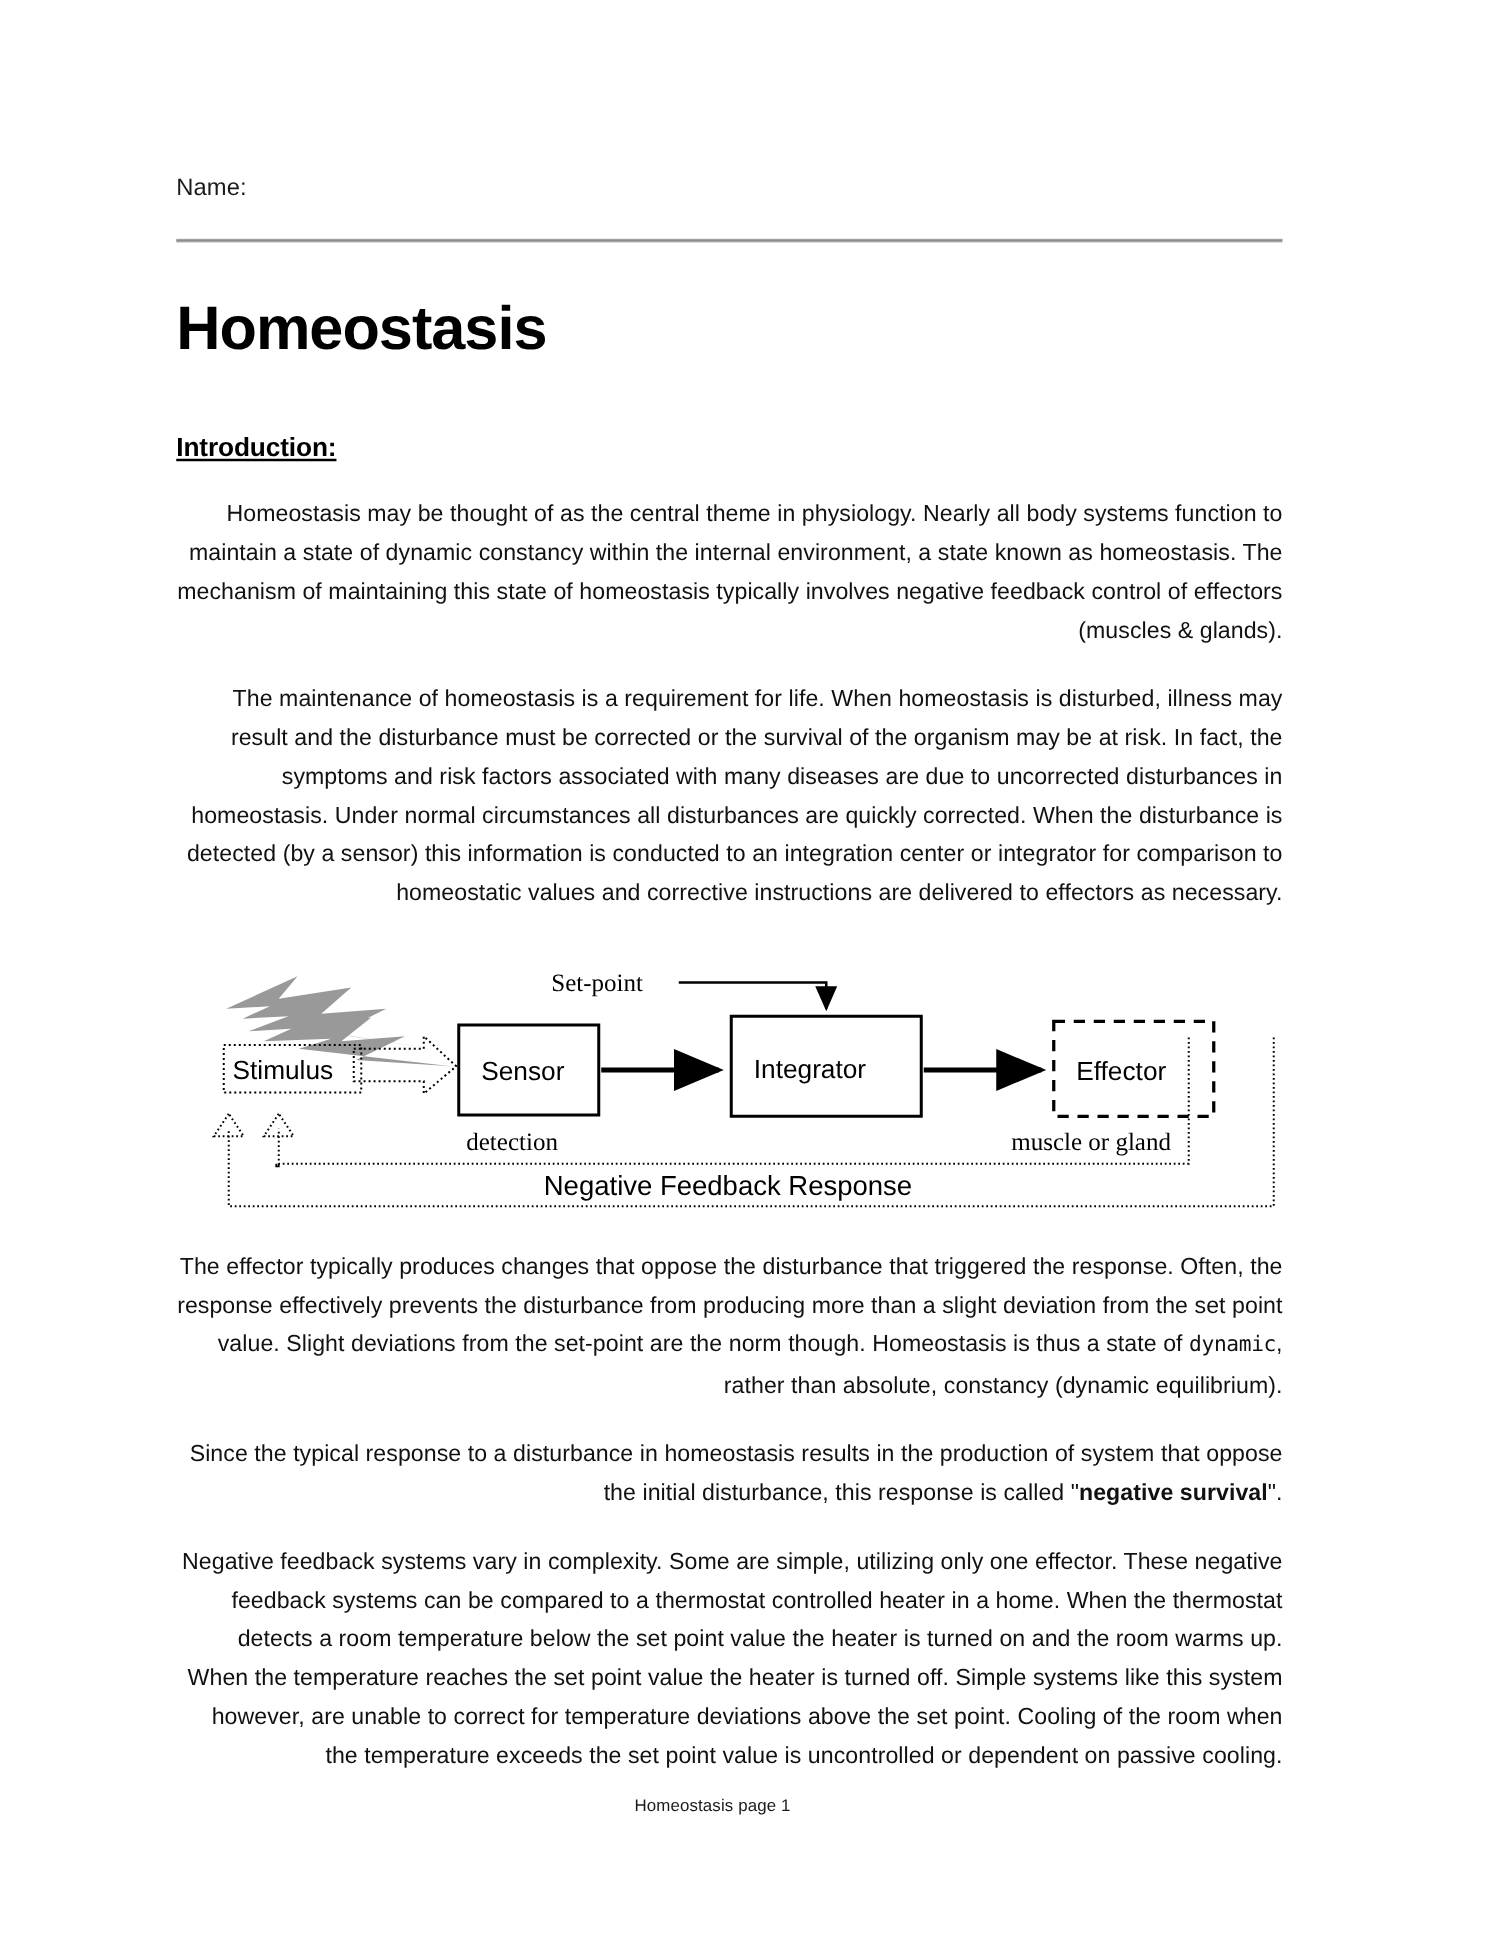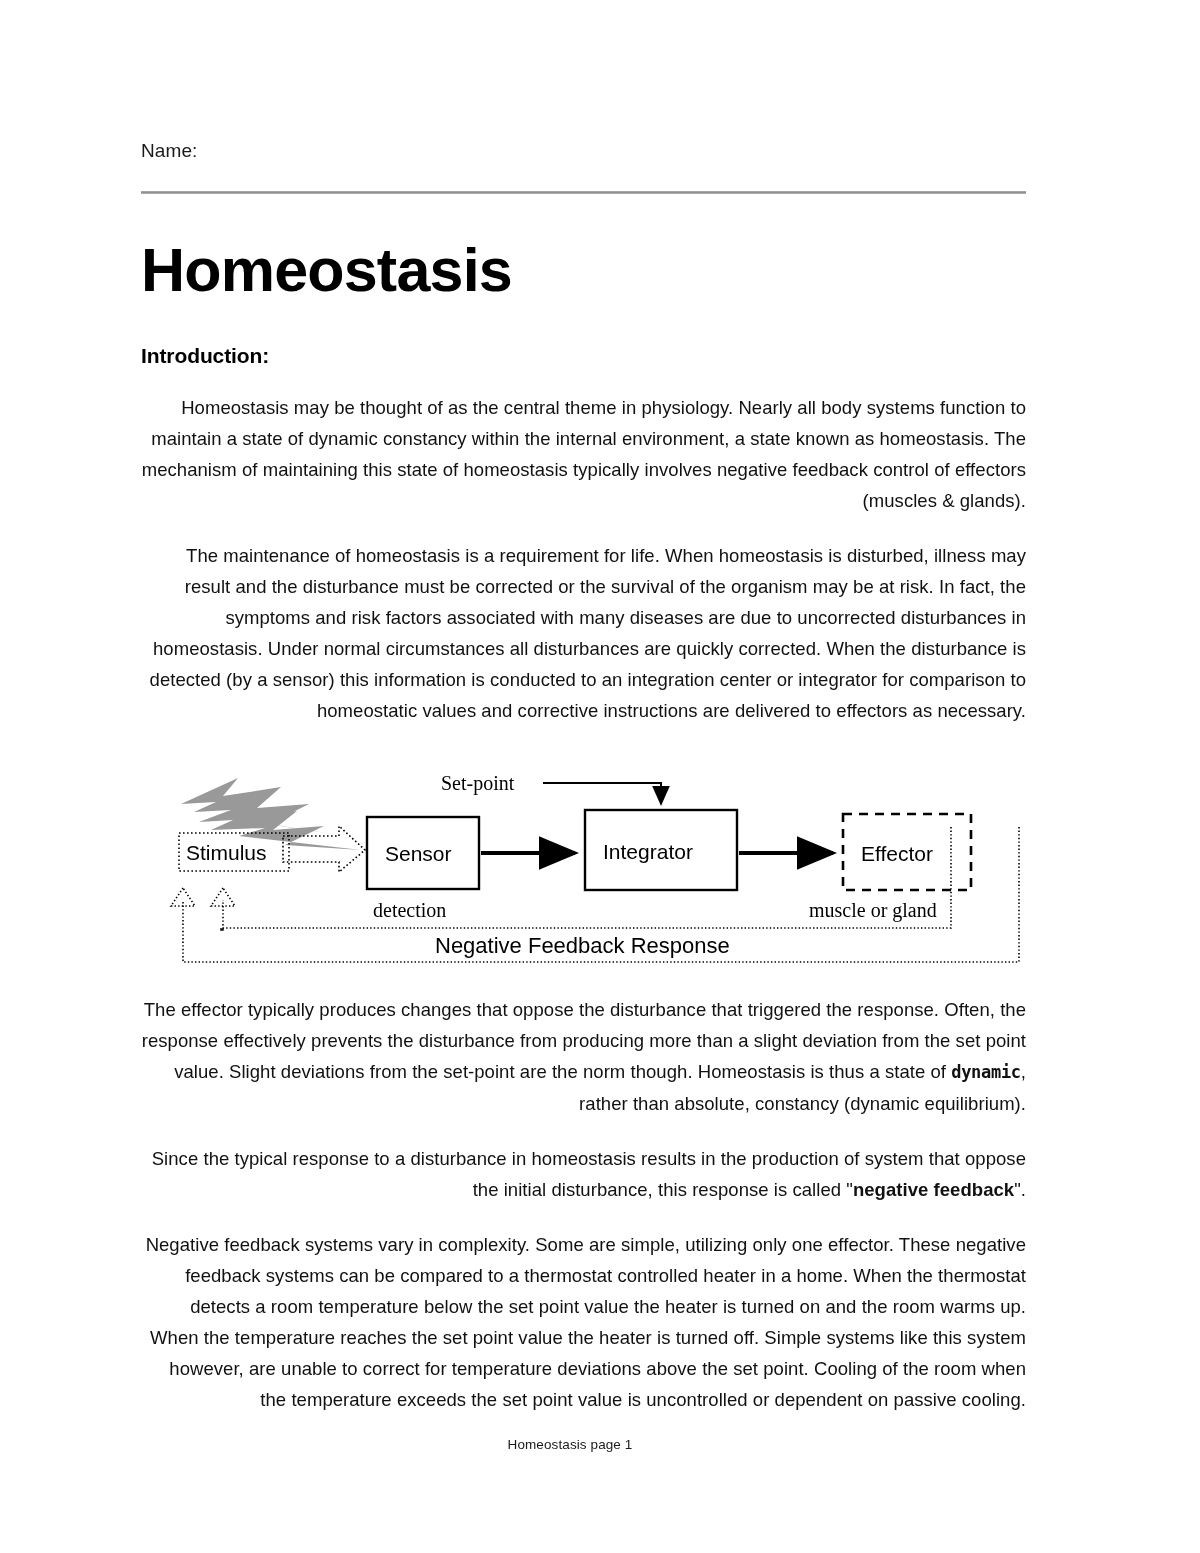--- a/index.html
+++ b/index.html
@@ -42,49 +42,50 @@
 
   .header-rule {
     margin-top: 28px;
     height: 3px;
     background: linear-gradient(to bottom, #b3b3b3 0%, #8c8c8c 45%, #b9b9b9 100%);
     width: 885px;
   }
 
   
   .doc-title {
-    font-size: 61px;
+    font-size: 49px;
     font-weight: bold;
     letter-spacing: -0.8px;
     margin-top: 44px;
     line-height: 1.05;
     color: #000;
   }
 
   
   .section-heading {
     font-size: 21px;
     font-weight: bold;
-    margin-top: 42px;
+    margin-top: 58px;
     letter-spacing: -0.1px;
+    text-decoration: underline;
   }
 
   
   p.body {
     font-size: 18.5px;
     line-height: 31px;
     margin: 24px 0 0 0;
     color: #111;
     letter-spacing: 0.05px;
     text-align: right;
   }
 
   b.mono-bold {
     font-family: "DejaVu Sans Mono", monospace;
-    font-weight: bold;
+    font-weight: normal;
     font-size: 17px;
     letter-spacing: -0.3px;
   }
 
   b.sans-bold {
     font-weight: bold;
   }
 
   
   .diagram-wrap {
@@ -176,21 +177,21 @@
 
         <text x="274" y="193" font-family="Liberation Sans, sans-serif" font-size="22" fill="#000">Negative Feedback Response</text>
       </svg>
     </div>
 
     <p class="body">
       <span>The effector typically produces changes that oppose the disturbance that triggered the response. Often, the response effectively prevents the disturbance from producing more than a slight deviation from the set point value.  Slight deviations from the set-point are the norm though.   Homeostasis is thus a state of </span><b class="mono-bold">dynamic</b><span>, rather than absolute, constancy (dynamic equilibrium).</span>
     </p>
 
     <p class="body">
-      <span>Since the typical response to a disturbance in homeostasis results in the production of system that oppose the initial disturbance, this response is called "</span><b class="sans-bold">negative feedback</b><span>".</span>
+      <span>Since the typical response to a disturbance in homeostasis results in the production of system that oppose the initial disturbance, this response is called "</span><b class="sans-bold">negative survival</b><span>".</span>
     </p>
 
     <p class="body">Negative feedback systems vary in complexity. Some are simple, utilizing only one effector. These negative feedback systems can be compared to a thermostat controlled heater in a home. When the thermostat detects a room temperature below the set point value the heater is turned on and the room warms up. When the temperature reaches the set point value the heater is turned off. Simple systems like this system however, are unable to correct for temperature deviations above the set point. Cooling of the room when the temperature exceeds the set point value is uncontrolled or dependent on passive cooling.</p>
 
   </div>
 
   <div class="footer">Homeostasis page 1</div>
 
 </div>
 

